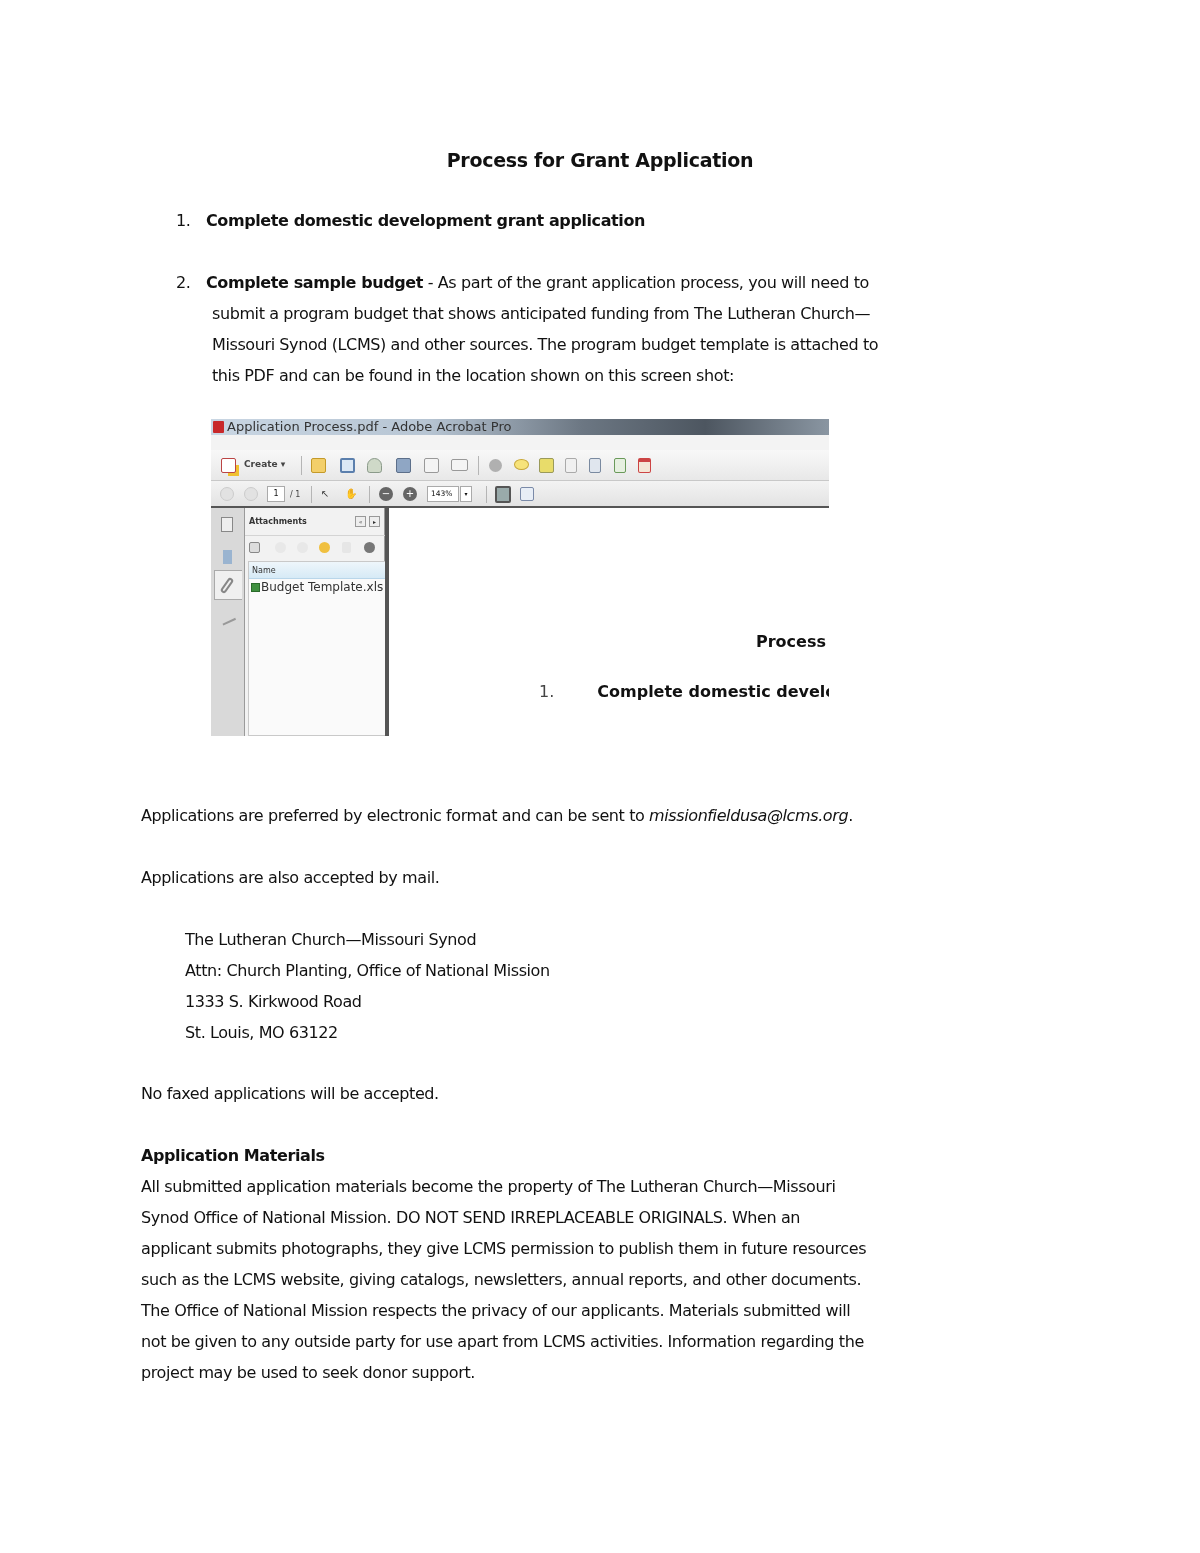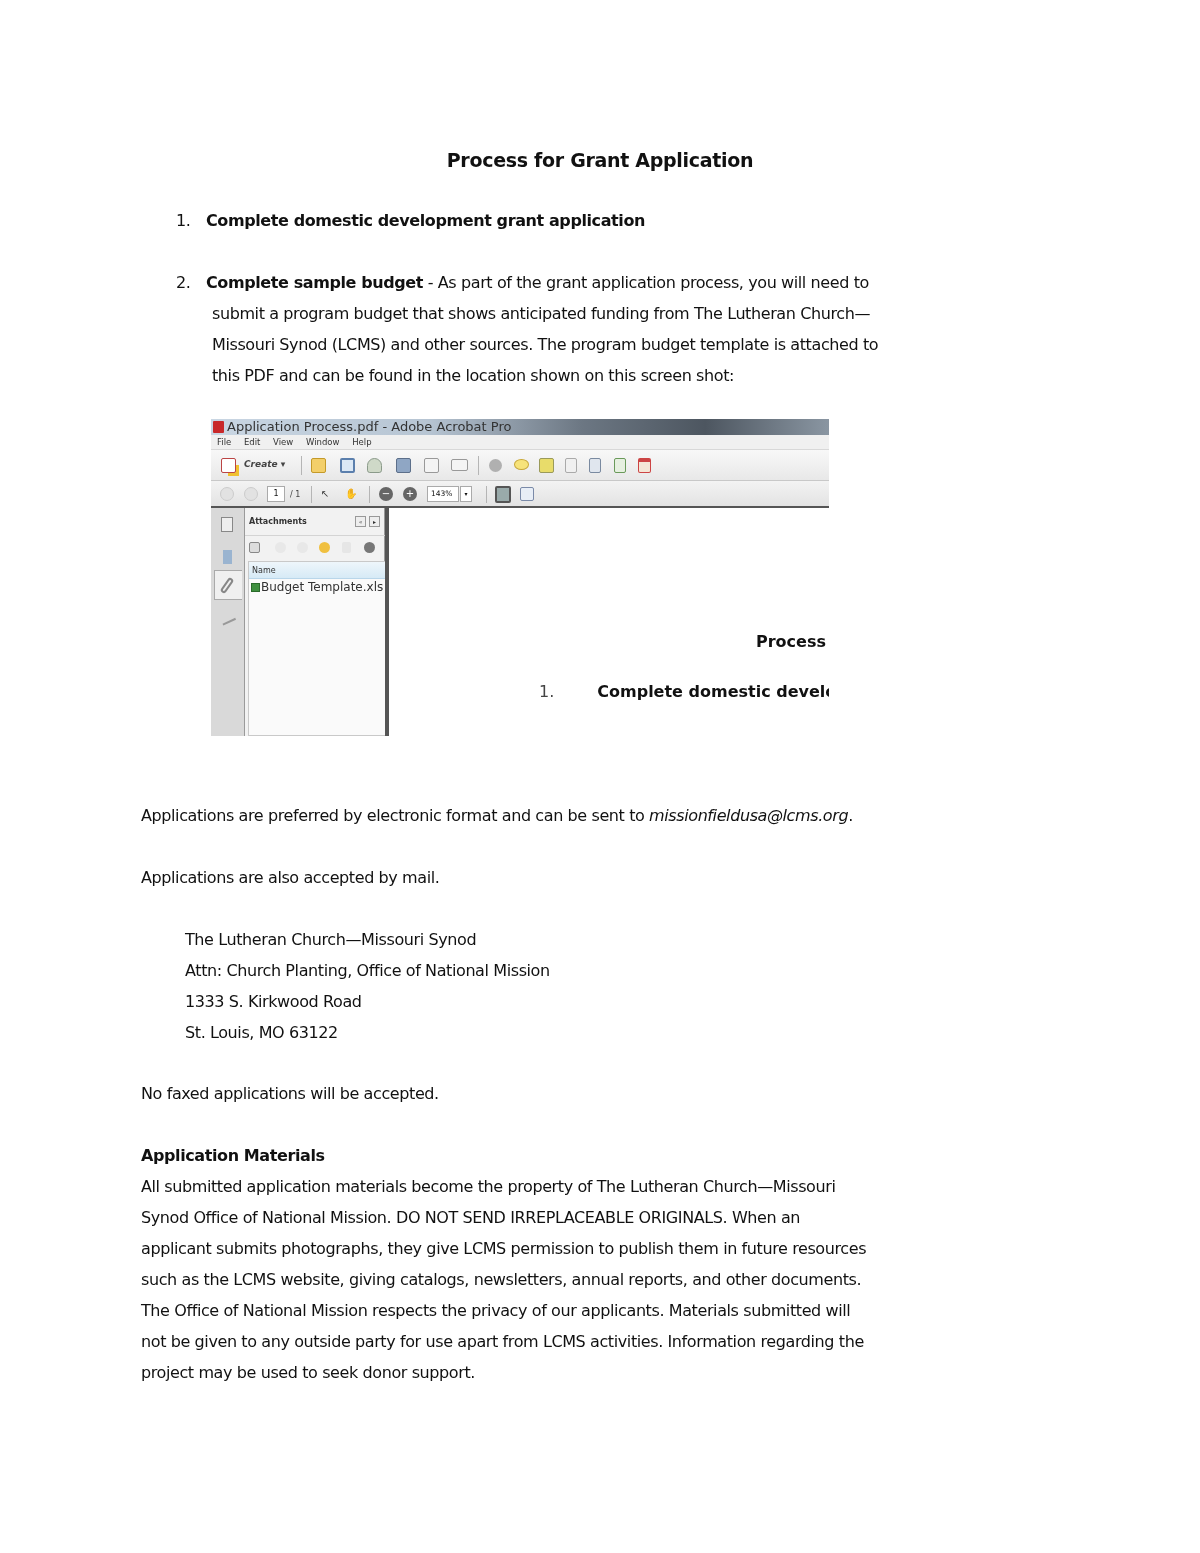--- a/index.html
+++ b/index.html
@@ -21,21 +21,21 @@
     .tb-title { position: absolute; left: 0; top: 0; width: 618px; height: 16px;
       background: linear-gradient(90deg, #c9d6e3 0%, #b7c5d3 35%, #6c7783 60%, #4d5660 80%, #8a96a2 100%);
       font-size: 13px; line-height: 16px; color: #333; padding-left: 16px; }
     .tb-title .pdf-ico { position: absolute; left: 2px; top: 2px; width: 11px; height: 12px; background: #c8282a; border-radius: 1px; }
     .menu { position: absolute; left: 0; top: 16px; width: 618px; height: 15px; background: #f0f0f0; font-size: 8.5px; line-height: 15px; color: #333; border-bottom: 1px solid #d8d8d8; }
     .menu span { margin-left: 6px; margin-right: 4px; }
     .toolbar1 { position: absolute; left: 0; top: 31px; width: 618px; height: 31px; background: linear-gradient(#f8f8f8, #e8e8e8); border-bottom: 1px solid #c8c8c8; }
     .toolbar2 { position: absolute; left: 0; top: 62px; width: 618px; height: 27px; background: linear-gradient(#f3f3f3, #e3e3e3); border-bottom: 2px solid #555; }
     .ico { position: absolute; width: 15px; height: 15px; border-radius: 2px; }
     .sep { position: absolute; width: 1px; background: #b5b5b5; }
-    .create-lbl { position: absolute; left: 33px; top: 9px; font-size: 9px; font-weight: bold; color: #444; font-style: italic; }
+    .create-lbl { position: absolute; left: 33px; top: 9px; font-size: 9px; font-weight: bold; color: #444; }
     .pagebox { position: absolute; left: 56px; top: 5px; width: 18px; height: 16px; background: #fff; border: 1px solid #aaa; font-size: 8px; text-align: center; line-height: 14px; }
     .pageof { position: absolute; left: 79px; top: 9px; font-size: 8px; color: #444; }
     .zoombox { position: absolute; left: 216px; top: 5px; width: 32px; height: 16px; background: #fff; border: 1px solid #aaa; font-size: 7.5px; line-height: 14px; padding-left: 3px; }
     .zoomdd { position: absolute; left: 249px; top: 5px; width: 12px; height: 16px; background: #fff; border: 1px solid #aaa; font-size: 6px; line-height: 14px; text-align: center; }
     .navpanel { position: absolute; left: 0; top: 89px; width: 34px; height: 228px; background: #d9d9d9; border-right: 1px solid #9a9a9a; }
     .navtab { position: absolute; left: 3px; width: 28px; height: 30px; }
     .attpanel { position: absolute; left: 34px; top: 89px; width: 140px; height: 228px; background: #f2f2f2; border-right: 1px solid #9a9a9a; }
     .att-head { position: absolute; left: 0; top: 0; width: 140px; height: 27px; font-size: 8px; font-weight: bold; line-height: 27px; padding-left: 4px; color: #333; }
     .att-btn { position: absolute; top: 8px; width: 11px; height: 11px; background: #eee; border: 1px solid #999; font-size: 6px; line-height: 9px; text-align: center; color: #333; }
     .att-tools { position: absolute; left: 0; top: 27px; width: 140px; height: 26px; border-top: 1px solid #d4d4d4; }
@@ -62,27 +62,20 @@
   <span class="li-num" style="display:inline-block;">2.</span><span class="bold">Complete sample budget</span><span> - </span><span>As part of the grant application process, you will need to</span>
 </div>
 <div class="abs txt" style="left:212px; top:298px;">submit a program budget that shows anticipated funding from The Lutheran Church—</div>
 <div class="abs txt" style="left:212px; top:329px;">Missouri Synod (LCMS) and other sources.  The program budget template is attached to</div>
 <div class="abs txt" style="left:212px; top:360px;">this PDF and can be found in the location shown on this screen shot:</div>
 
 <div class="abs shot">
   <div class="tb-title">
     <span class="pdf-ico"></span>
     <span>Application Process.pdf - Adobe Acrobat Pro</span>
-  </div>
-  <div class="menu">
-    <span>File</span>
-    <span>Edit</span>
-    <span>View</span>
-    <span>Window</span>
-    <span>Help</span>
   </div>
 
   <div class="toolbar1">
     <span class="ico" style="left:10px; top:8px; background:#fff; border:1px solid #b44; box-shadow: 5px 5px 0 -2px #f0c030;"></span>
     <span class="create-lbl">Create ▾</span>
     <span class="sep" style="left:90px; top:6px; height:19px;"></span>
     <span class="ico" style="left:100px; top:8px; background:#f3cf6a; border:1px solid #c49a2a;"></span>
     <span class="ico" style="left:129px; top:8px; background:#dbe8f5; border:2px solid #5b7fad;"></span>
     <span class="ico" style="left:156px; top:8px; background:#cfd9c8; border-radius:8px 8px 3px 3px; border:1px solid #8a9a8a;"></span>
     <span class="ico" style="left:185px; top:8px; background:#8fa6c4; border:1px solid #5c6f8a;"></span>

